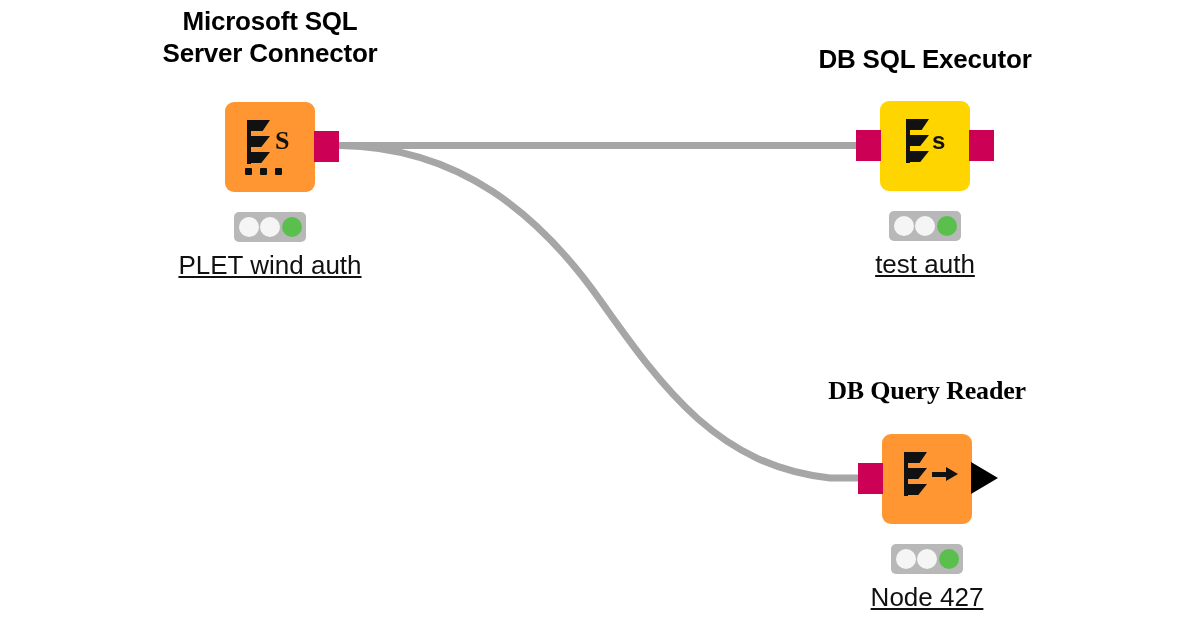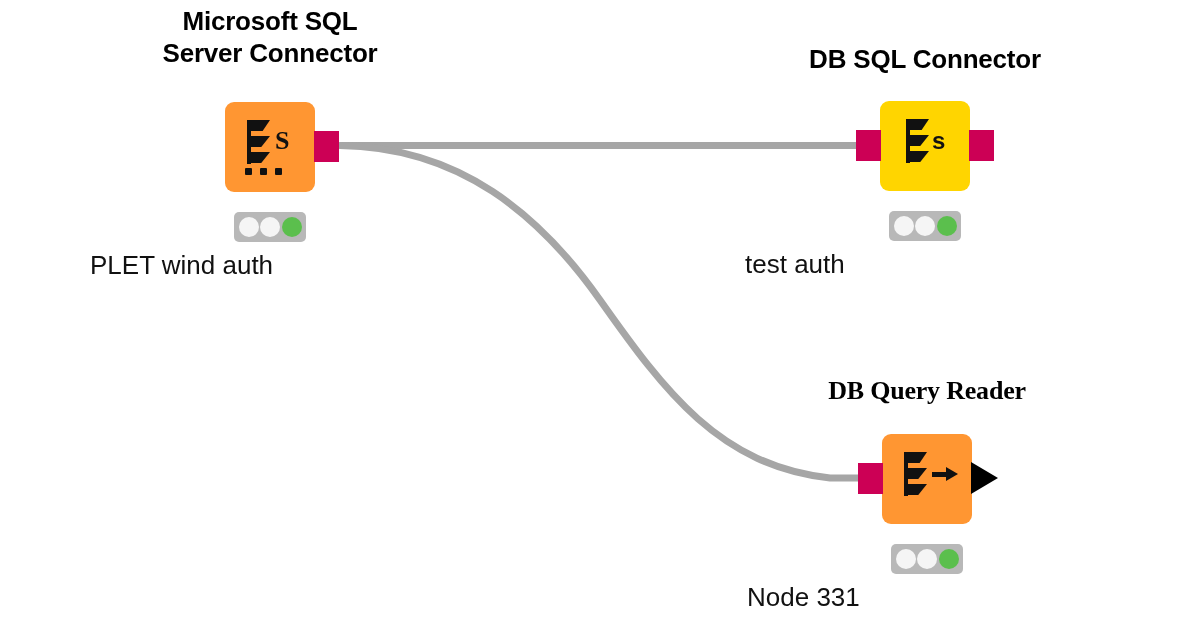--- a/index.html
+++ b/index.html
@@ -108,24 +108,26 @@
     background: #f5f5f5;
     flex: 0 0 auto;
   }
   .light.green { background: #5bbf4d; }
 
   .node-label {
     position: absolute;
     left: -180px;
     top: 148px;
     width: 360px;
+    text-align: center;
     font-size: 26px;
     font-weight: normal;
     color: #111111;
     line-height: 1.2;
+    text-decoration: underline;
   }
 
   
   .icon-wrap {
     position: absolute;
     inset: 0;
   }
   .db-stack {
     position: absolute;
     left: 22px;
@@ -246,21 +248,21 @@
       <span class="light"></span>
       <span class="light"></span>
       <span class="light green"></span>
     </div>
 
     <div class="node-label">PLET wind auth</div>
   </div>
 
   <div class="node" style="left:925px; top:101px;">
 
-    <div class="node-title" style="top:-57px;">DB SQL Connector</div>
+    <div class="node-title" style="top:-57px;">DB SQL Executor</div>
 
     <div class="node-body" style="background:#ffd500;">
       <div class="icon-wrap">
         <div class="db-stack" style="left:26px;">
           <div class="db-spine"></div>
           <div class="db-slab s1"></div>
           <div class="db-slab s2"></div>
           <div class="db-slab s3"></div>
         </div>
         <div class="db-s-letter sans">s</div>
@@ -300,16 +302,16 @@
 
     <div class="port in"></div>
     <div class="port-tri"></div>
 
     <div class="status-bar">
       <span class="light"></span>
       <span class="light"></span>
       <span class="light green"></span>
     </div>
 
-    <div class="node-label">Node 331</div>
+    <div class="node-label">Node 427</div>
   </div>
 
 </div>
 
 </body></html>

